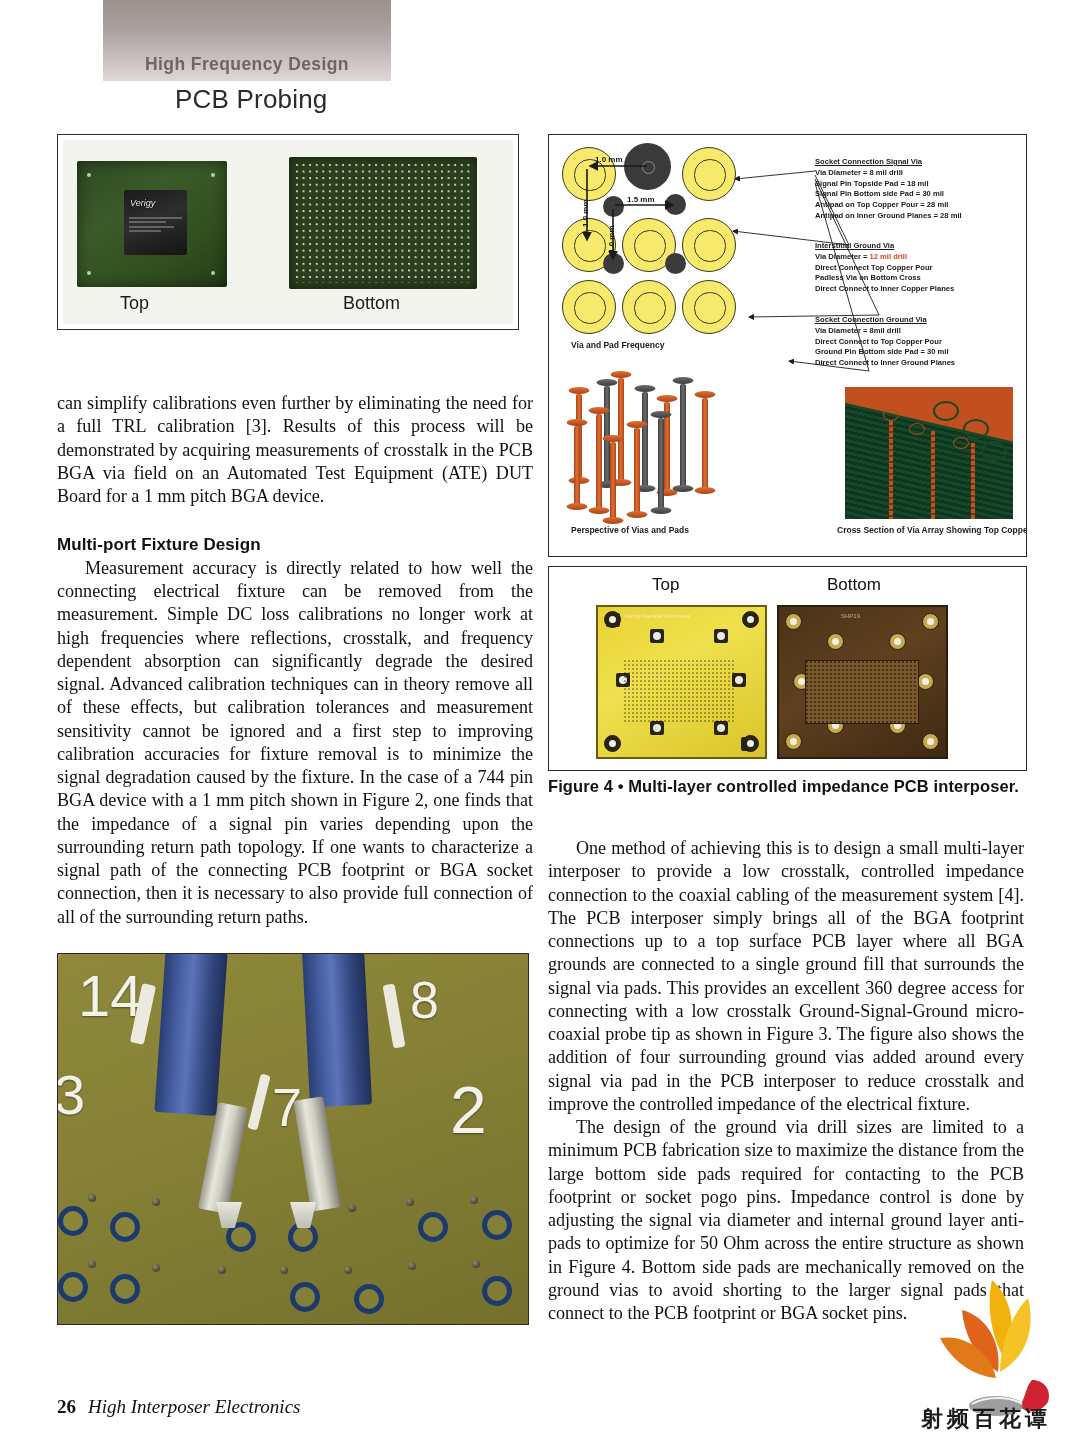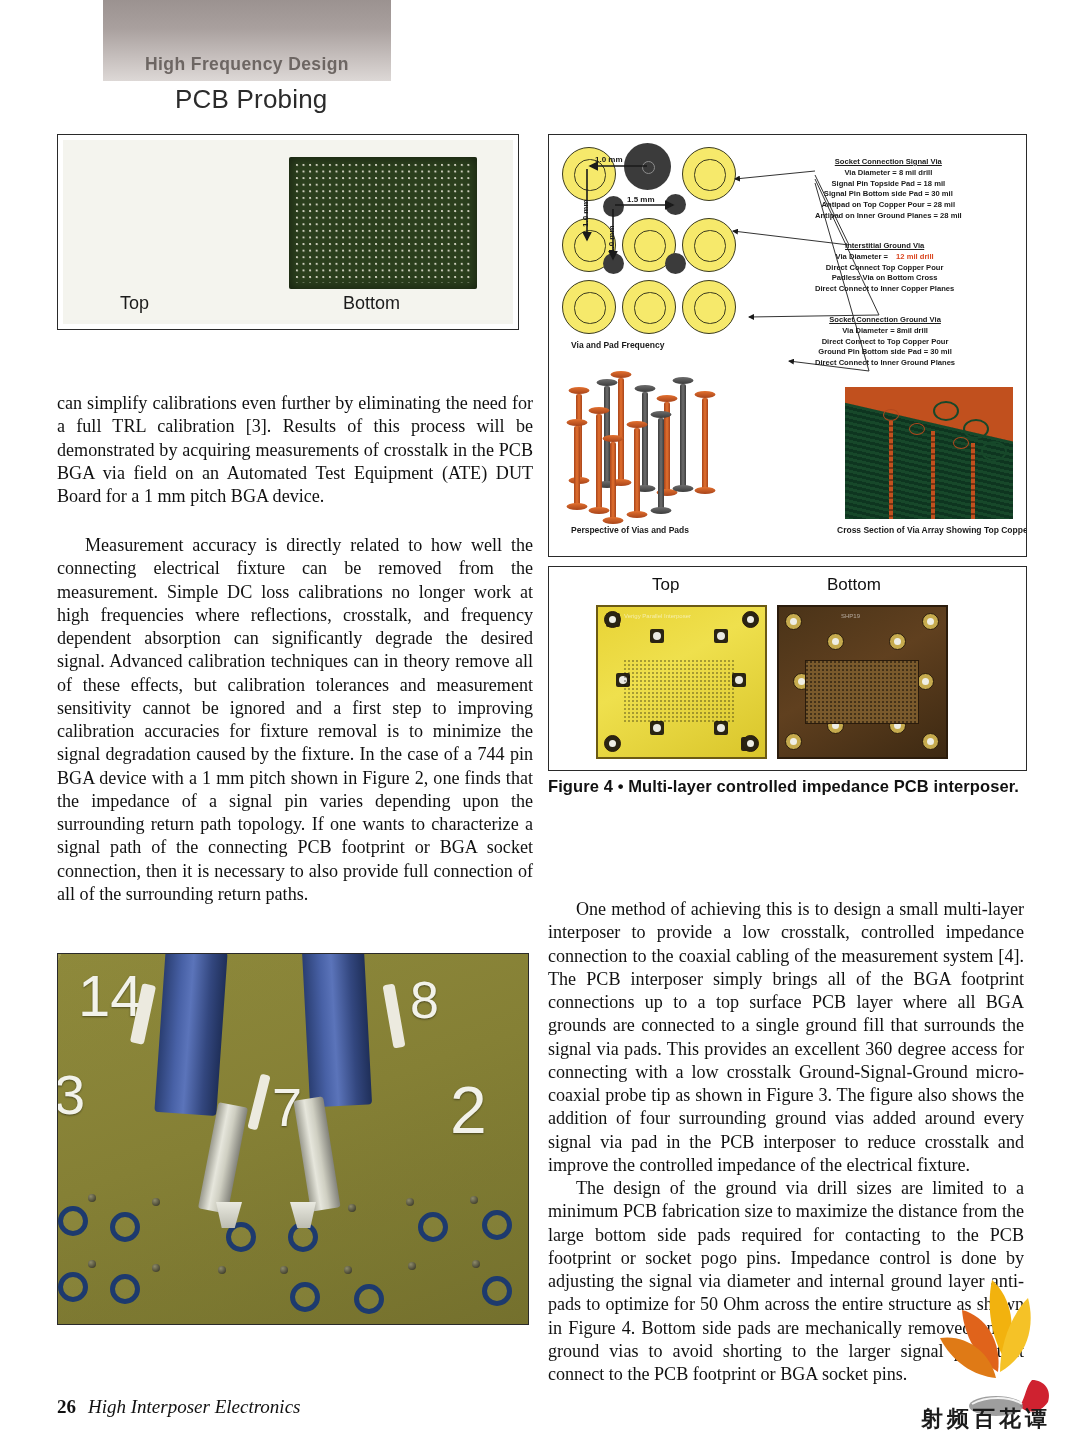--- a/index.html
+++ b/index.html
@@ -92,24 +92,24 @@
     position:absolute;font-family:"Liberation Sans",sans-serif;
     font-weight:bold;font-size:8px;color:#1a1a1a;white-space:nowrap;
   }
   .dimlabel.vert{transform:rotate(-90deg);transform-origin:left top;}
   .sub-label{
     position:absolute;font-family:"Liberation Sans",sans-serif;
     font-weight:bold;font-size:8.5px;color:#1a1a1a;white-space:nowrap;
   }
   .anno{
     position:absolute;font-family:"Liberation Sans",sans-serif;
-    font-weight:bold;font-size:7.6px;line-height:1.42;color:#1a1a1a;white-space:nowrap;text-align:center;
+    font-weight:bold;font-size:7.6px;line-height:1.42;color:#1a1a1a;white-space:nowrap;
   }
   .anno .ttl{text-decoration:underline;display:block;}
-  .anno .red{color:#d9451f;margin-left:6px;}
+  .anno .red{color:#d9451f;}
   .xsec{
     position:absolute;left:296px;top:252px;width:168px;height:132px;
     background:#c1501e;overflow:hidden;border:0;
   }
   .xsec .board{
     position:absolute;left:-12px;top:36px;width:200px;height:130px;
     background:repeating-linear-gradient(to bottom,#17482a 0 3px,#0e3520 3px 6px);
     transform:skewY(13deg);
   }
   .xsec .ring{position:absolute;border-radius:50%;border:2.5px solid #17482a;}
@@ -202,21 +202,21 @@
     text-align:justify;
   }
   .col p{margin:0;text-indent:28px;}
   .col p.noind{text-indent:0;}
   .sec-h{
     font-family:"Liberation Sans",sans-serif;font-weight:bold;
     font-size:17px;color:#111;margin:0 0 1px 0;letter-spacing:.1px;
   }
   #col-left-1{left:57px;top:392px;}
   #col-left-2{left:57px;top:534px;}
-  #col-right{left:548px;top:898px;}
+  #col-right{left:548px;top:837px;}
 
   
   .footer{position:absolute;left:57px;top:1396px;white-space:nowrap;}
   .footer .pg{font-family:"Liberation Serif",serif;font-weight:bold;font-size:19px;color:#111;}
   .footer .mag{font-family:"Liberation Serif",serif;font-style:italic;font-size:19px;color:#111;margin-left:12px;}
 
   
   .wm{position:absolute;left:900px;top:1272px;width:170px;height:175px;}
   .wm-cn{
     position:absolute;left:921px;top:1404px;
@@ -229,20 +229,35 @@
 
 <div class="page">
 
   <div class="hdr-band">
     <div class="hdr-band-label">High Frequency Design</div>
   </div>
   <div class="hdr-title">PCB Probing</div>
 
   <div class="figbox" id="fig2">
     <div class="f2-inner">
+      <div class="chip chip-top">
+        <div class="chip-die">
+          <div class="die-brand">Verigy</div>
+          <div class="die-lines">
+              <i></i>
+              <i></i>
+              <i></i>
+              <i></i>
+            </div>
+        </div>
+        <div class="chip-dot" style="left:10px;top:12px;"></div>
+        <div class="chip-dot" style="left:134px;top:12px;"></div>
+        <div class="chip-dot" style="left:10px;top:110px;"></div>
+        <div class="chip-dot" style="left:134px;top:110px;"></div>
+      </div>
       <div class="chip chip-bottom">
         <div class="ball-grid"></div>
       </div>
       <div class="f2-label" style="left:57px;top:153px;">Top</div>
       <div class="f2-label" style="left:280px;top:153px;">Bottom</div>
     </div>
   </div>
 
   <div class="figbox" id="figvia">
 
@@ -483,20 +498,21 @@
       <div class="metal" style="left:244px;top:144px;height:112px;transform:rotate(-9deg);"></div>
       <div class="tip" style="left:232px;top:248px;clip-path:polygon(0 0,100% 0,78% 100%,28% 100%);"></div>
     </div>
   </div>
 
   <div class="col" id="col-left-1">
     <p class="noind">can simplify calibrations even further by eliminating the need for a full TRL calibration [3]. Results of this process will be demonstrated by acquiring measurements of crosstalk in the PCB BGA via field on an Automated Test Equipment (ATE) DUT Board for a 1 mm pitch BGA device.</p>
   </div>
 
   <div class="col" id="col-left-2">
+    <div class="sec-h">Multi-port Fixture Design</div>
     <p>Measurement accuracy is directly related to how well the connecting electrical fixture can be removed from the measurement.  Simple DC loss calibrations no longer work at high frequencies where reflections, crosstalk, and frequency dependent absorption can significantly degrade the desired signal.  Advanced calibration techniques can in theory remove all of these effects, but calibration tolerances and measurement sensitivity cannot be ignored and a first step to improving calibration accuracies for fixture removal is to minimize the signal degradation caused by the fixture.  In the case of a 744 pin BGA device with a 1 mm pitch shown in Figure 2, one finds that the impedance of a signal pin varies depending upon the surrounding return path topology.  If one wants to characterize a signal path of the connecting PCB footprint or BGA socket connection, then it is necessary to also provide full connection of all of the surrounding return paths.</p>
   </div>
 
   <div class="col" id="col-right">
     <p>One method of achieving this is to design a small multi-layer interposer to provide a low crosstalk, controlled impedance connection to the coaxial cabling of the measurement system [4].  The PCB interposer simply brings all of the BGA footprint connections up to a top surface PCB layer where all BGA grounds are connected to a single ground fill that surrounds the signal via pads. This provides an excellent 360 degree access for connecting with a low crosstalk Ground-Signal-Ground micro-coaxial probe tip as shown in Figure 3.  The figure also shows the addition of four surrounding ground vias added around every signal via pad in the PCB interposer to reduce crosstalk and improve the controlled impedance of the electrical fixture.</p>
     <p>The design of the ground via drill sizes are limited to a minimum PCB fabrication size to maximize the distance from the large bottom side pads required for contacting to the PCB footprint or socket pogo pins. Impedance control is done by adjusting the signal via diameter and internal ground layer anti-pads to optimize for 50 Ohm across the entire structure as shown in Figure 4. Bottom side pads are mechanically removed on the ground vias to avoid shorting to the larger signal pads that connect to the PCB footprint or BGA socket pins.</p>
   </div>
 
   <div class="footer">
     <span class="pg">26</span><span class="mag">High Interposer Electronics</span>

